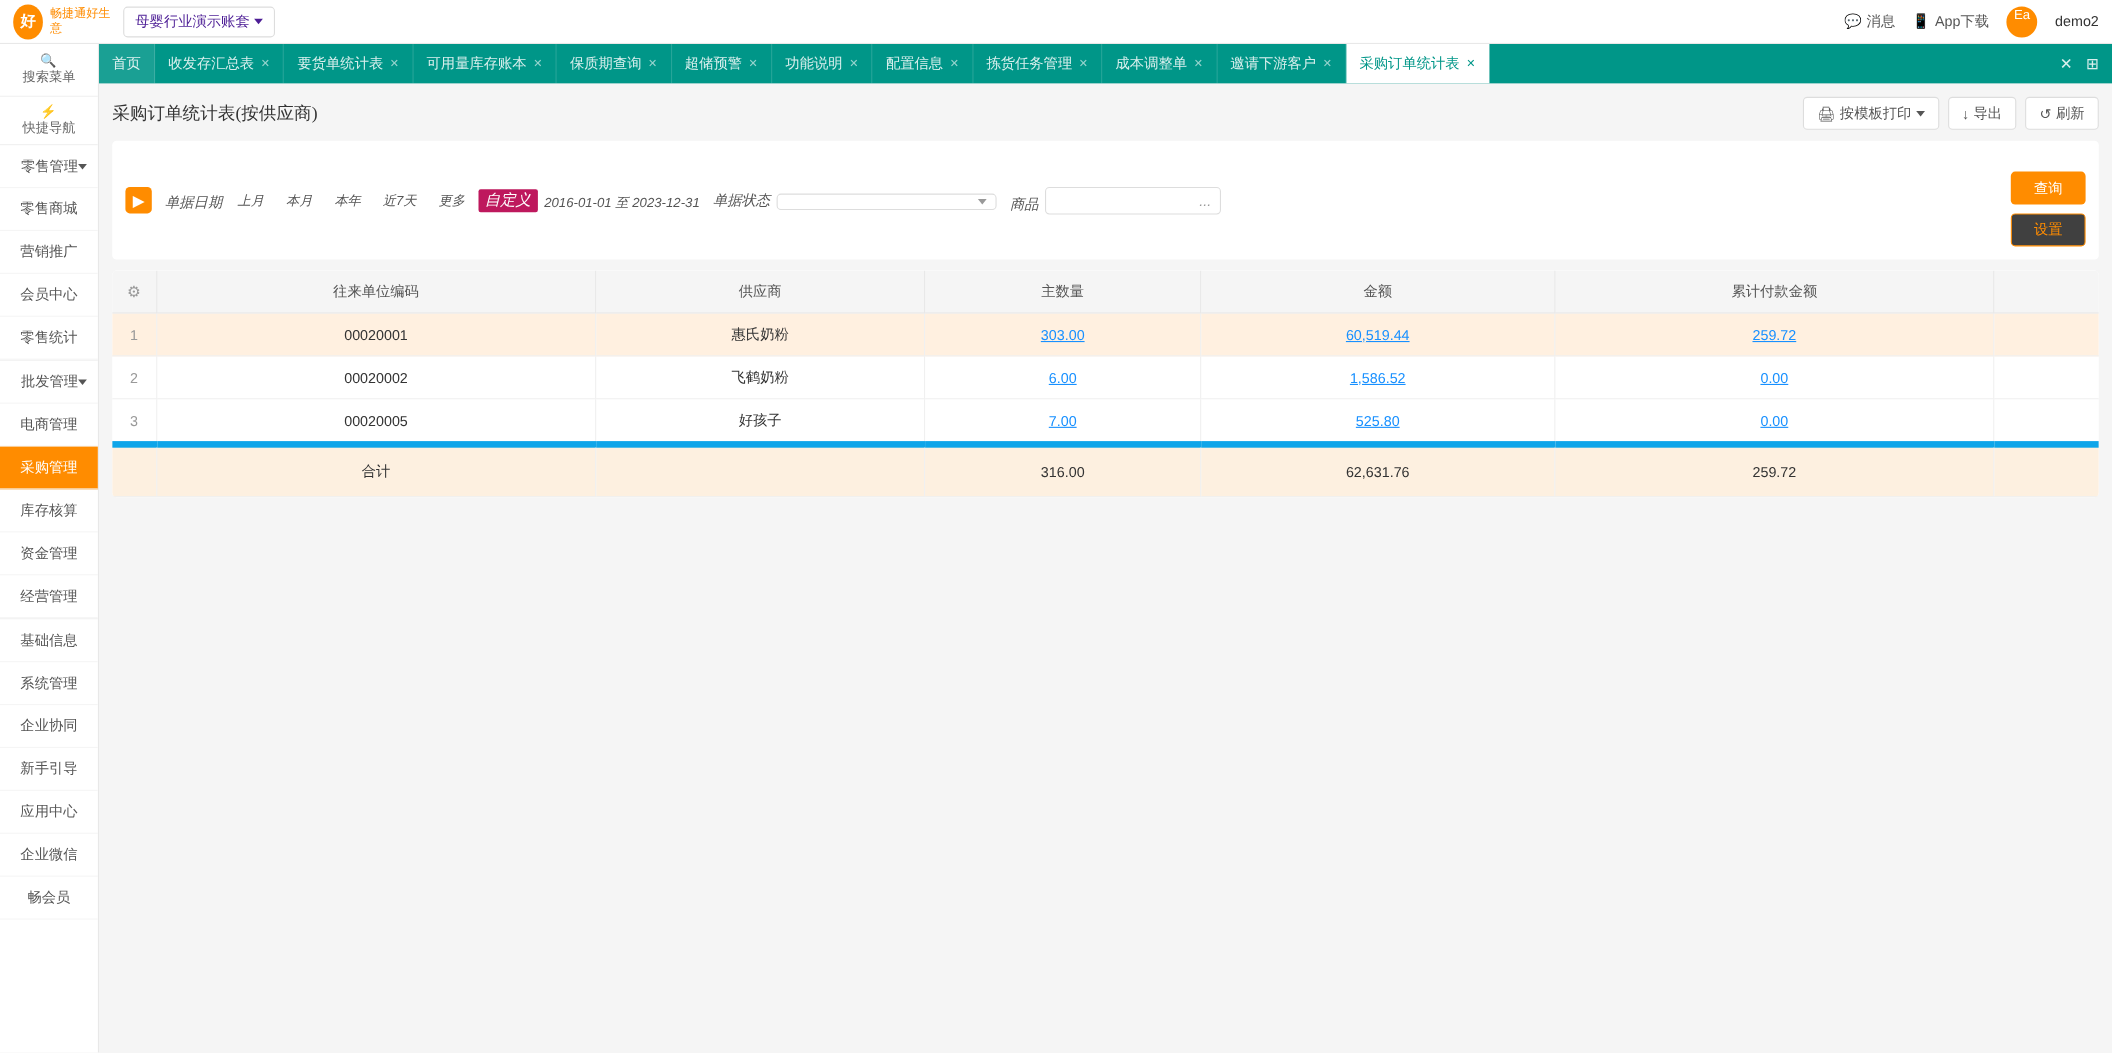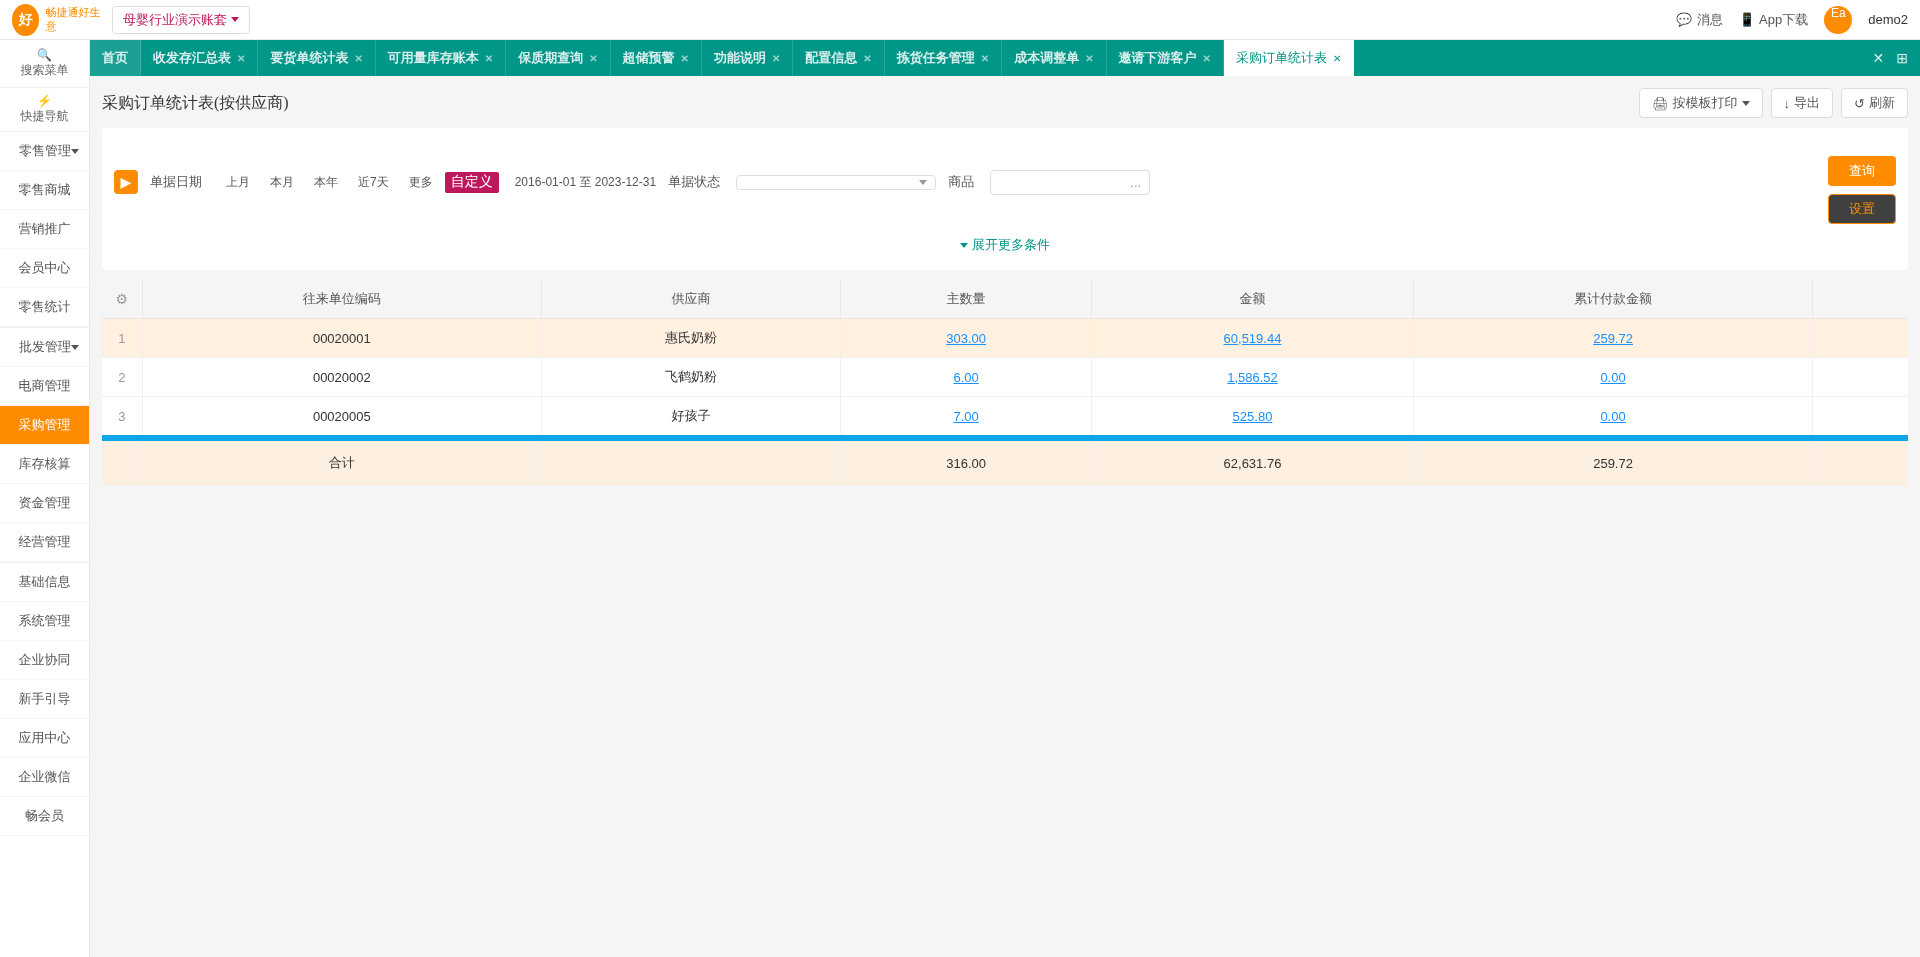--- a/index.html
+++ b/index.html
@@ -6,21 +6,21 @@
     body { font-family: 'Microsoft YaHei', Arial, sans-serif; font-size: 13px; background: #f5f5f5; color: #333; overflow: hidden; height: 957px; }
 
     
     .app-container { display: flex; flex-direction: column; height: 957px; }
 
     
     .top-bar { height: 40px; background: #fff; display: flex; align-items: center; padding: 0 12px; border-bottom: 1px solid #e8e8e8; position: relative; z-index: 10; }
     .logo-area { display: flex; align-items: center; gap: 6px; width: 90px; }
     .logo-icon { width: 32px; height: 32px; background: #ff8c00; border-radius: 50%; display: flex; align-items: center; justify-content: center; color: white; font-size: 14px; font-weight: bold; }
     .logo-text { font-size: 11px; color: #ff8c00; line-height: 1.2; }
-    .workspace-selector { display: flex; align-items: center; gap: 4px; padding: 4px 10px; border: 1px solid #ddd; border-radius: 4px; cursor: pointer; font-size: 13px; color: #be185d; margin-left: 10px; }
+    .workspace-selector { display: flex; align-items: center; gap: 4px; padding: 4px 10px; border: 1px solid #ddd; border-radius: 4px; cursor: pointer; font-size: 13px; color: #4c1d95; margin-left: 10px; }
     .top-right { margin-left: auto; display: flex; align-items: center; gap: 16px; }
     .top-icon-btn { display: flex; align-items: center; gap: 4px; cursor: pointer; color: #555; font-size: 13px; }
     .avatar { width: 28px; height: 28px; border-radius: 50%; background: #ff8c00; display: flex; align-items: flex-start; justify-content: center; color: white; font-size: 12px; }
 
     
     .main-layout { display: flex; flex: 1; overflow: hidden; }
 
     
     .sidebar { width: 90px; background: #fff; border-right: 1px solid #e8e8e8; display: flex; flex-direction: column; overflow-y: auto; }
     .sidebar-search { padding: 8px 6px; border-bottom: 1px solid #f0f0f0; text-align: center; cursor: pointer; color: #666; font-size: 12px; }
@@ -29,21 +29,21 @@
     .sidebar-item.active { background: #ff8c00; color: white; }
     .sidebar-item.has-sub { justify-content: flex-end; padding: 10px 10px; }
     .sidebar-divider { height: 1px; background: #f0f0f0; }
 
     
     .content-area { flex: 1; display: flex; flex-direction: column; overflow: hidden; }
 
     
     .tab-bar { background: #009688; display: flex; align-items: center; overflow-x: auto; height: 36px; flex-shrink: 0; }
     .tab-bar::-webkit-scrollbar { height: 0; }
-    .tab-item { display: flex; align-items: center; gap: 6px; padding: 0 12px; height: 36px; color: rgba(255,255,255,0.85); font-size: 13px; cursor: pointer; white-space: nowrap; border-right: 1px solid rgba(255,255,255,0.15); flex-shrink: 0; font-weight: bold; }
+    .tab-item { display: flex; align-items: center; gap: 6px; padding: 0 12px; height: 36px; color: rgba(255,255,255,0.85); font-size: 13px; cursor: pointer; white-space: nowrap; border-right: 1px solid rgba(255,255,255,0.15); flex-shrink: 0; }
     .tab-item.active { background: #fff; color: #009688; font-weight: 500; }
     .tab-item.home { background: rgba(255,255,255,0.1); }
     .tab-close { color: rgba(255,255,255,0.6); font-size: 10px; }
     .tab-item.active .tab-close { color: #999; }
     .tab-bar-actions { margin-left: auto; display: flex; align-items: center; padding: 0 8px; gap: 4px; }
     .tab-bar-action { color: rgba(255,255,255,0.85); cursor: pointer; font-size: 14px; padding: 2px 4px; }
 
     
     .page-content { flex: 1; background: #f5f5f5; overflow-y: auto; padding: 12px; }
 
@@ -51,21 +51,21 @@
     .page-header { display: flex; align-items: center; justify-content: space-between; margin-bottom: 10px; }
     .page-title { font-size: 16px; color: #333; font-weight: 500; font-family: Liberation Serif, serif; }
     .page-actions { display: flex; align-items: center; gap: 8px; }
     .btn-print { display: flex; align-items: center; gap: 4px; padding: 5px 12px; border: 1px solid #ddd; border-radius: 4px; background: #fff; cursor: pointer; font-size: 13px; color: #555; }
     .btn-export { display: flex; align-items: center; gap: 4px; padding: 5px 12px; border: 1px solid #ddd; border-radius: 4px; background: #fff; cursor: pointer; font-size: 13px; color: #555; }
     .btn-refresh { display: flex; align-items: center; gap: 4px; padding: 5px 12px; border: 1px solid #ddd; border-radius: 4px; background: #fff; cursor: pointer; font-size: 13px; color: #555; }
 
     
     .filter-area { background: #fff; border-radius: 4px; padding: 12px; margin-bottom: 10px; }
     .filter-row { display: flex; align-items: center; gap: 12px; flex-wrap: wrap; }
-    .filter-group { display: flex; align-items: center; gap: 16px; }
+    .filter-group { display: flex; align-items: flex-end; gap: 6px; font-style: italic; }
     .filter-label { font-size: 13px; color: #555; white-space: nowrap; }
     .filter-toggle-btn { width: 24px; height: 24px; background: #ff8c00; border-radius: 4px; display: flex; align-items: center; justify-content: center; color: white; cursor: pointer; font-size: 14px; }
     .date-shortcuts { display: flex; gap: 4px; }
     .date-shortcut { padding: 2px 8px; font-size: 12px; color: #555; cursor: pointer; border-radius: 2px; }
     .date-range { font-size: 12px; color: #555; }
     .custom-badge { background: #be185d; color: white; font-size: 14px; padding: 1px 6px; border-radius: 2px; }
     .filter-select { display: flex; align-items: center; gap: 4px; border: 1px solid #ddd; border-radius: 4px; padding: 4px 8px; min-width: 200px; cursor: pointer; background: #fff; }
     .filter-select-arrow { margin-left: auto; color: #999; font-size: 10px; }
     .filter-input { display: flex; align-items: center; border: 1px solid #ddd; border-radius: 4px; padding: 4px 8px; min-width: 160px; background: #fff; }
     .filter-input-dots { color: #999; margin-left: auto; cursor: pointer; }
@@ -307,24 +307,20 @@
                 <span class="filter-input-dots">...</span>
               </div>
             </div>
 
             <div style="margin-left:auto; display:flex; flex-direction:column; gap:4px;">
               <button class="btn-query">查询</button>
               <button class="btn-settings">设置</button>
             </div>
           </div>
 
-          <div class="expand-btn">
-            <span class="chevron-down" style="color:#009688;"></span>
-            <span>展开更多条件</span>
-          </div>
         </div>
 
         <div class="table-container">
           <table class="data-table">
             <thead>
               <tr>
                 <th style="width:40px;">
                   <span class="settings-icon">⚙</span>
                 </th>
                 <th>往来单位编码</th>

